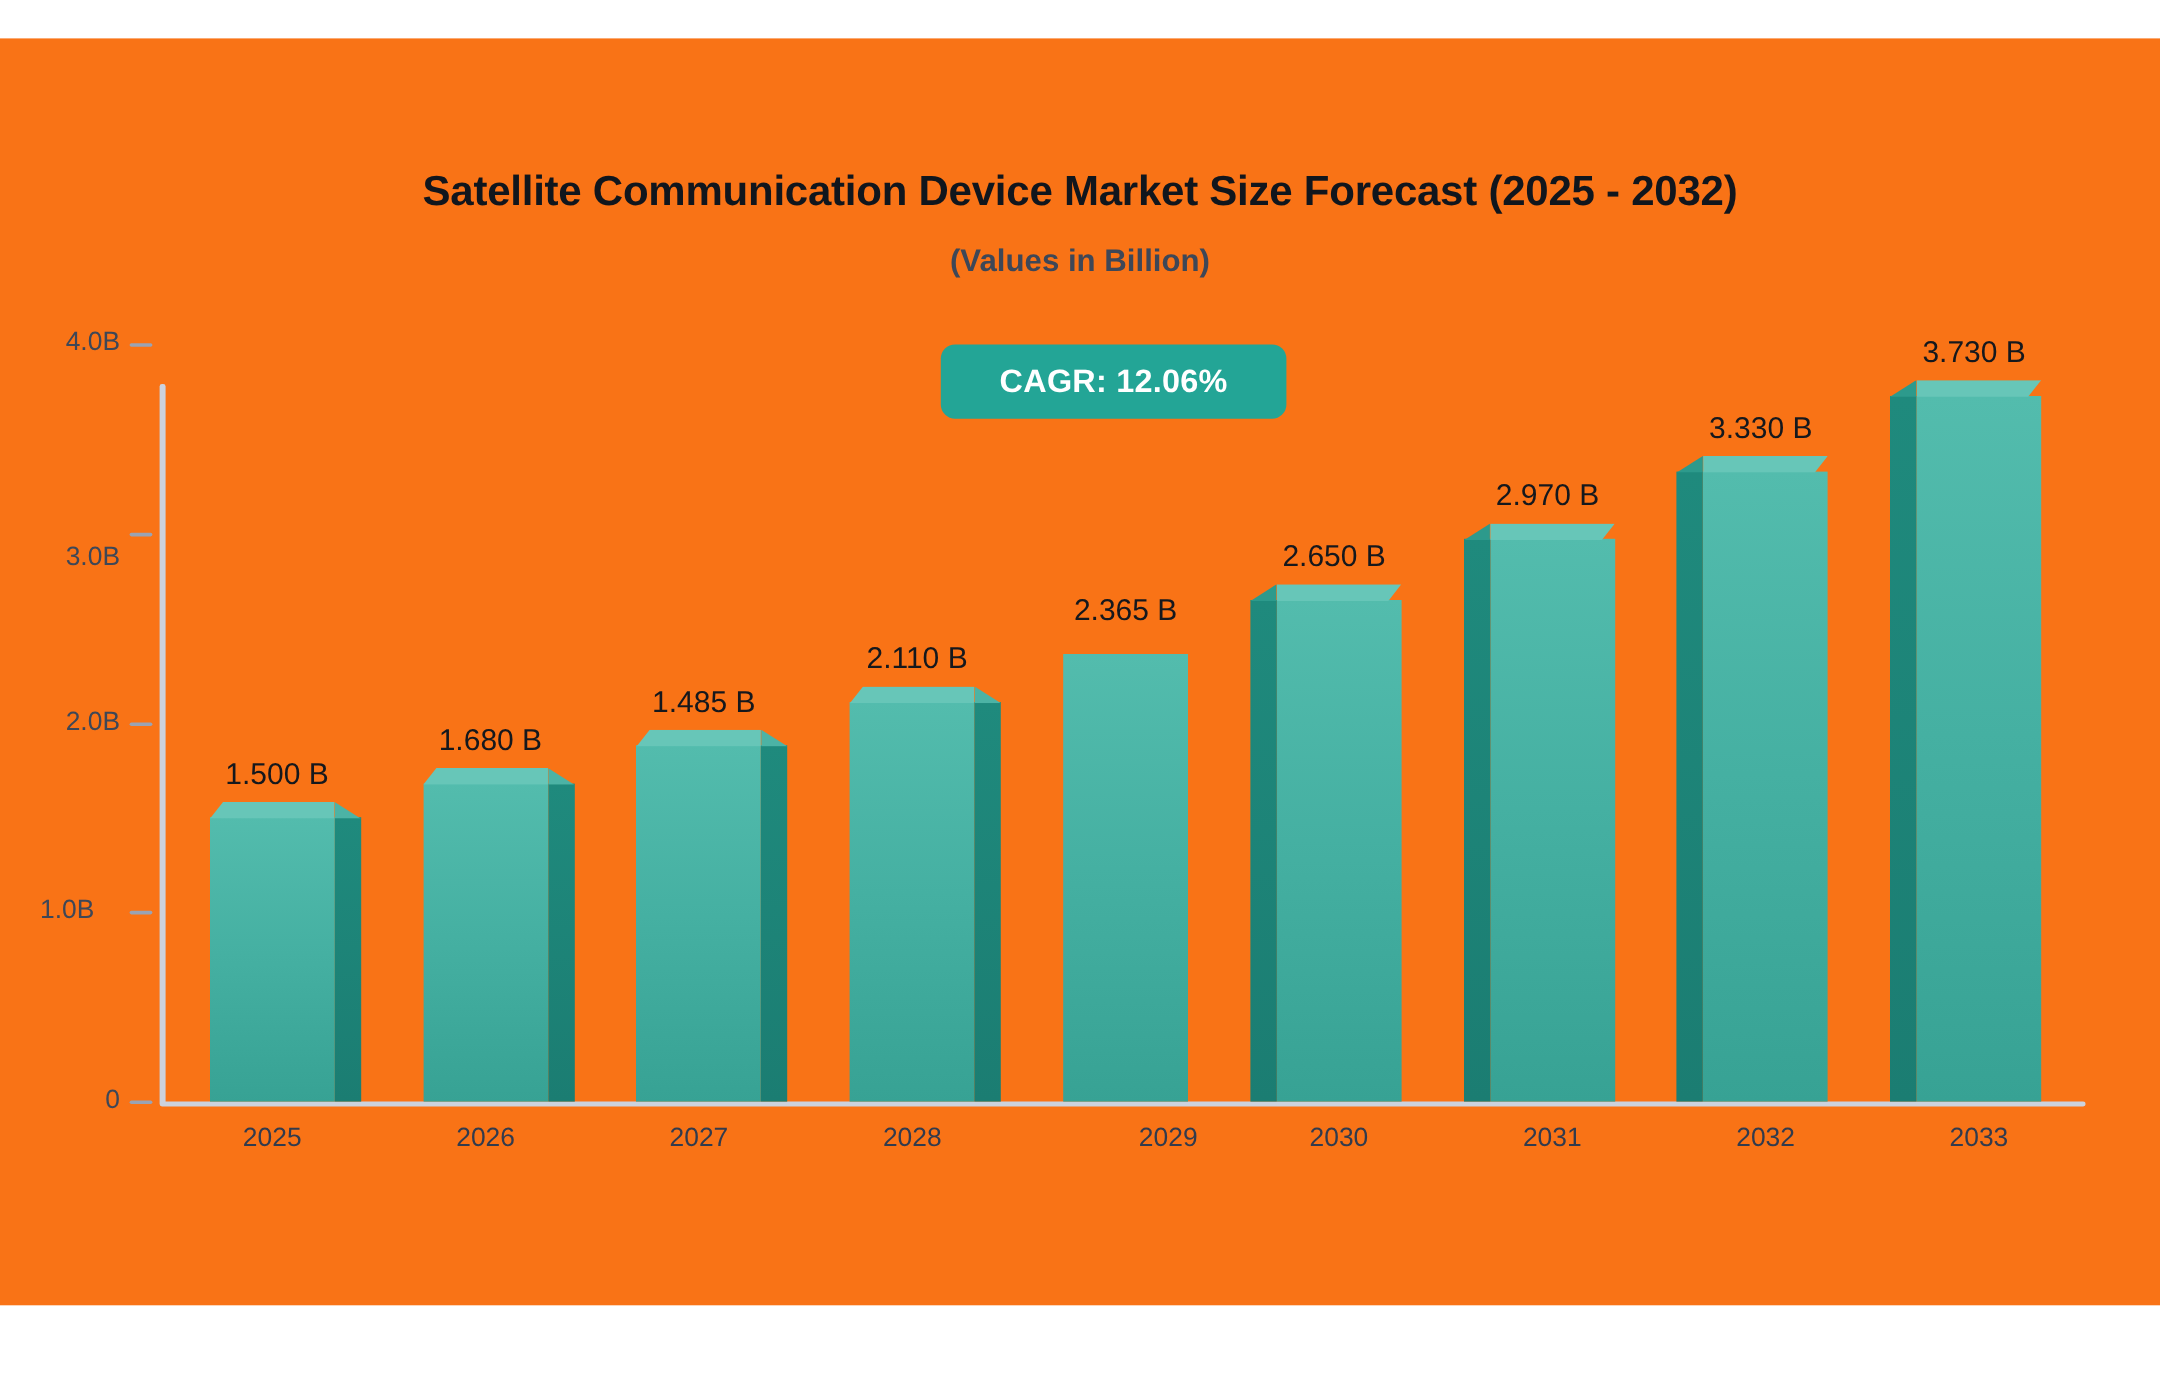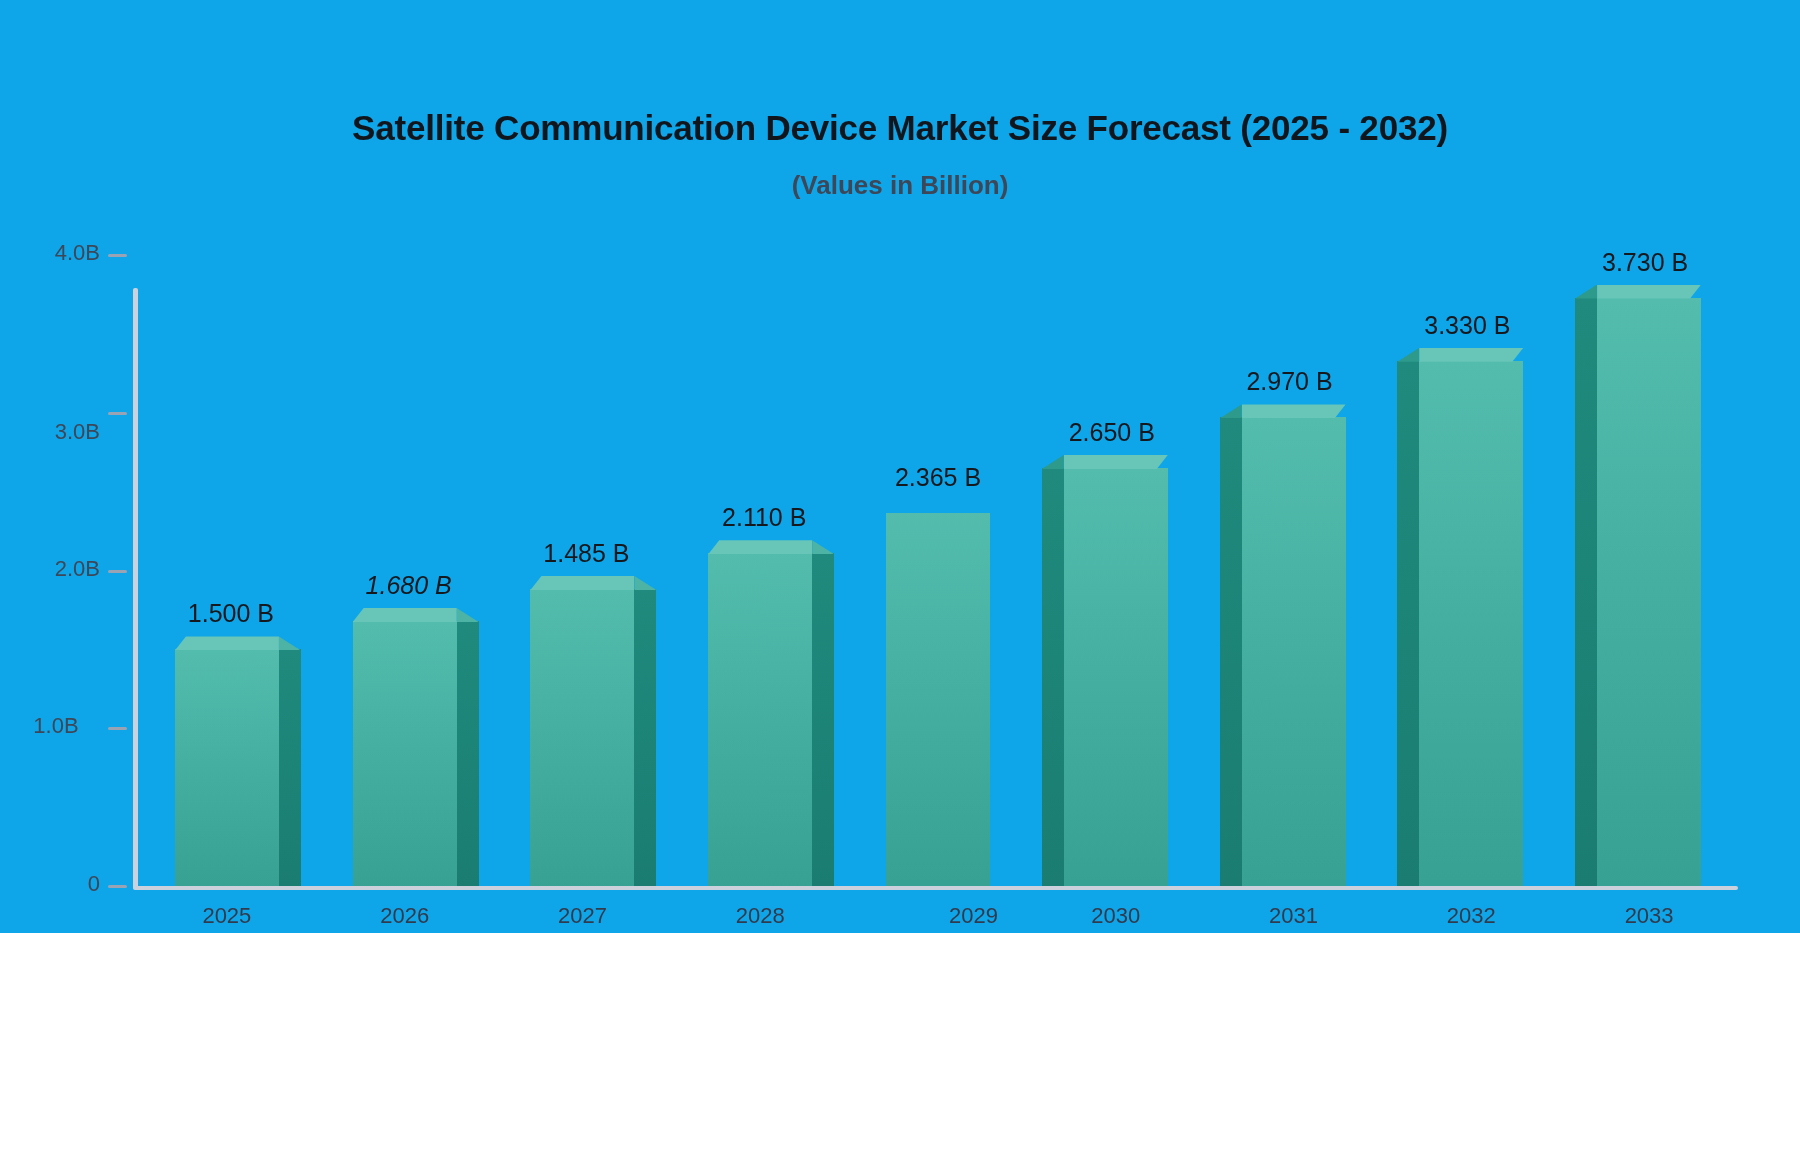--- a/index.html
+++ b/index.html
@@ -8,23 +8,24 @@
     padding: 0;
     background: #ffffff;
   }
   body {
     font-family: "Liberation Sans", sans-serif;
     -webkit-font-smoothing: antialiased;
   }
   #canvas {
     position: relative;
     width: 1800px;
-    height: 933px;
-    background: #0ea5e9;
+    height: 1056px;
+    background: #f97316;
     overflow: hidden;
+    margin-top: 32px;
   }
 
   
   #chart-title {
     position: absolute;
     left: 0;
     top: 108px;
     width: 1800px;
     text-align: center;
     font-size: 35px;
@@ -209,20 +210,23 @@
   }
 </style>
 </head>
 <body>
 
 <div id="canvas">
 
   <div id="chart-title">Satellite Communication Device Market Size Forecast (2025 - 2032)</div>
   <div id="chart-subtitle">(Values in Billion)</div>
 
+  <div id="cagr-badge">
+    <span>CAGR: 12.06%</span>
+  </div>
 
   <div id="plot">
     <div class="axis-line-y"></div>
     <div class="axis-line-x"></div>
     <div id="ytick-layer">
         <div class="ytick-label" style="left: 12px; top: 240px;">4.0B</div>
         <div class="ytick-mark" style="left: 108px; top: 254px;"></div>
         <div class="ytick-label" style="left: 12px; top: 419px;">3.0B</div>
         <div class="ytick-mark" style="left: 108px; top: 411.75px;"></div>
         <div class="ytick-label" style="left: 12px; top: 555.5px;">2.0B</div>
@@ -250,21 +254,21 @@
           <div class="bar-top right"></div>
           <div class="bar-cap-right"></div>
         </div>
         <div class="bar-label" style="left: 130.889px; width: 200px; top: 599.375px;">1.500 B</div>
         <div class="bar-group" style="left: 352.667px; top: 620.98px; width: 104px; height: 265.02px;">
           <div class="bar-face"></div>
           <div class="bar-side right"></div>
           <div class="bar-top right"></div>
           <div class="bar-cap-right"></div>
         </div>
-        <div class="bar-label" style="left: 308.667px; width: 200px; top: 570.98px; font-style: italic;">1.680 B</div>
+        <div class="bar-label" style="left: 308.667px; width: 200px; top: 570.98px;">1.680 B</div>
         <div class="bar-group" style="left: 530.444px; top: 589.115px; width: 104px; height: 296.885px;">
           <div class="bar-face"></div>
           <div class="bar-side right"></div>
           <div class="bar-top right"></div>
           <div class="bar-cap-right"></div>
         </div>
         <div class="bar-label" style="left: 486.444px; width: 200px; top: 539.115px;">1.485 B</div>
         <div class="bar-group" style="left: 708.222px; top: 553.148px; width: 104px; height: 332.852px;">
           <div class="bar-face"></div>
           <div class="bar-side right"></div>

